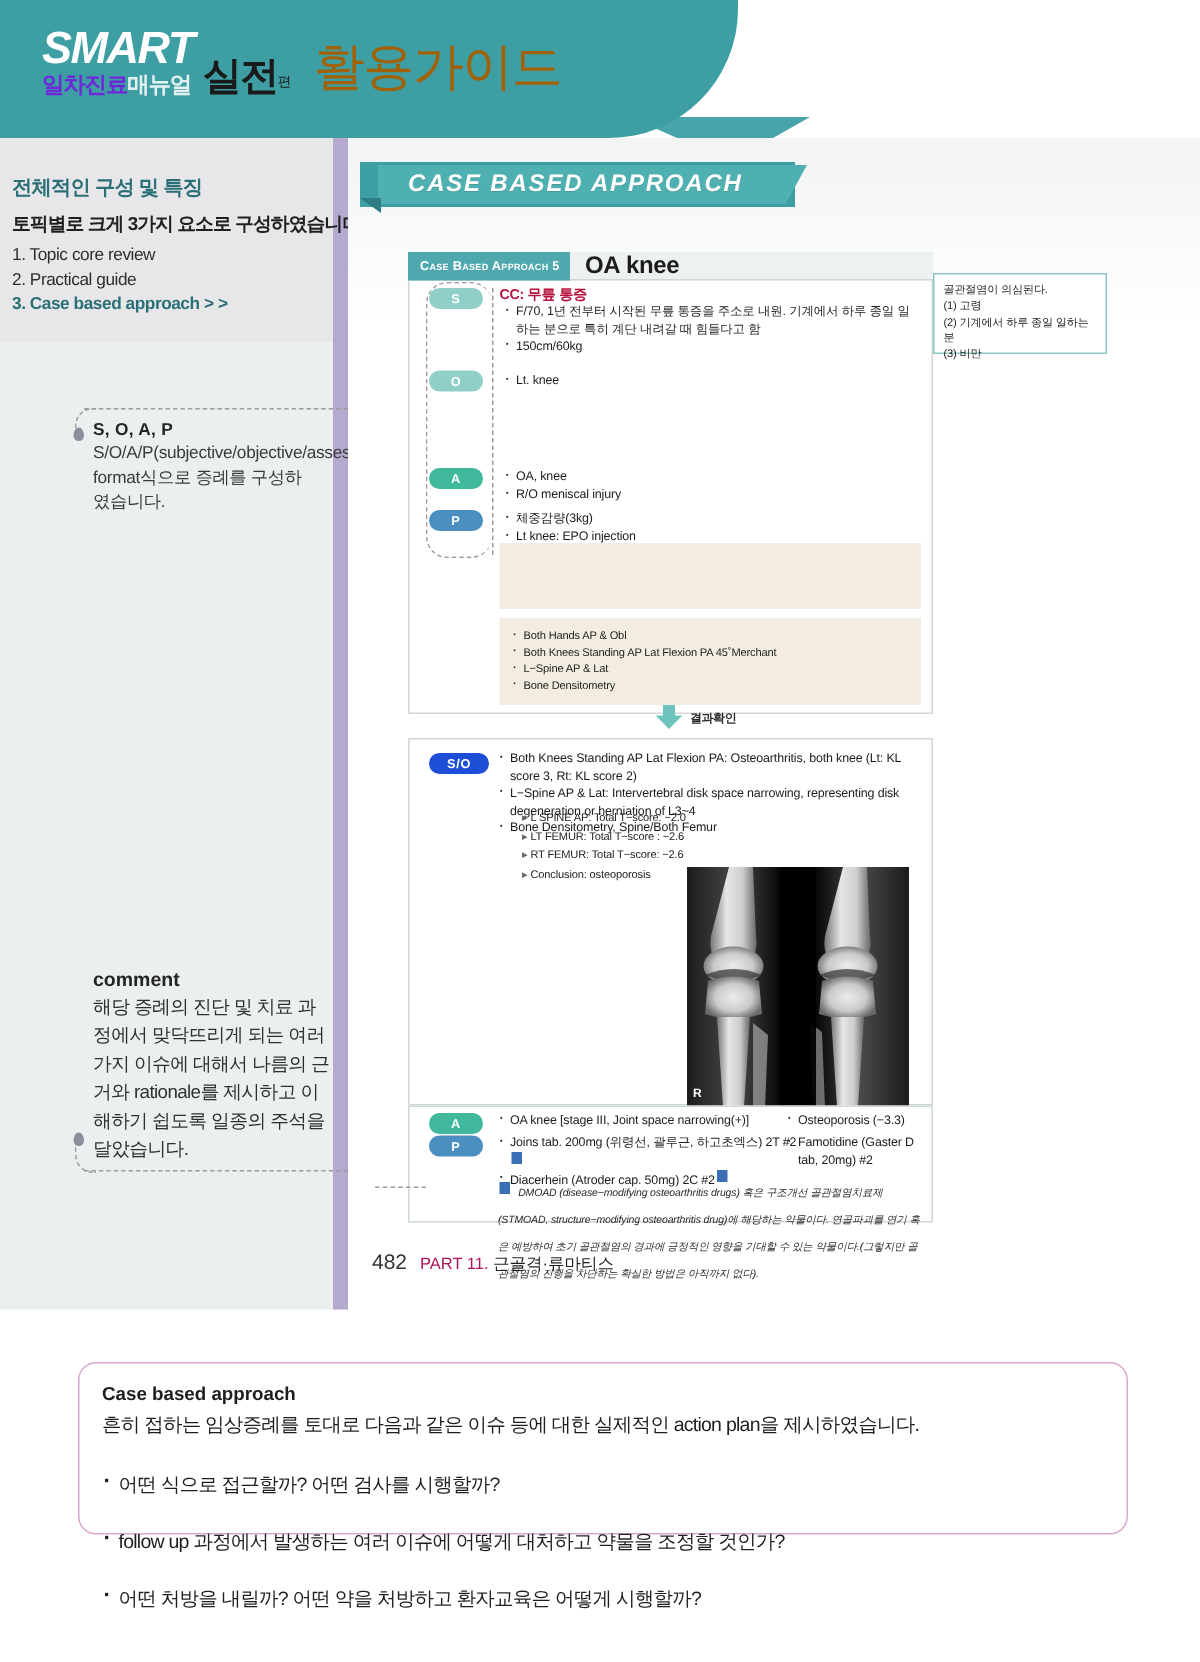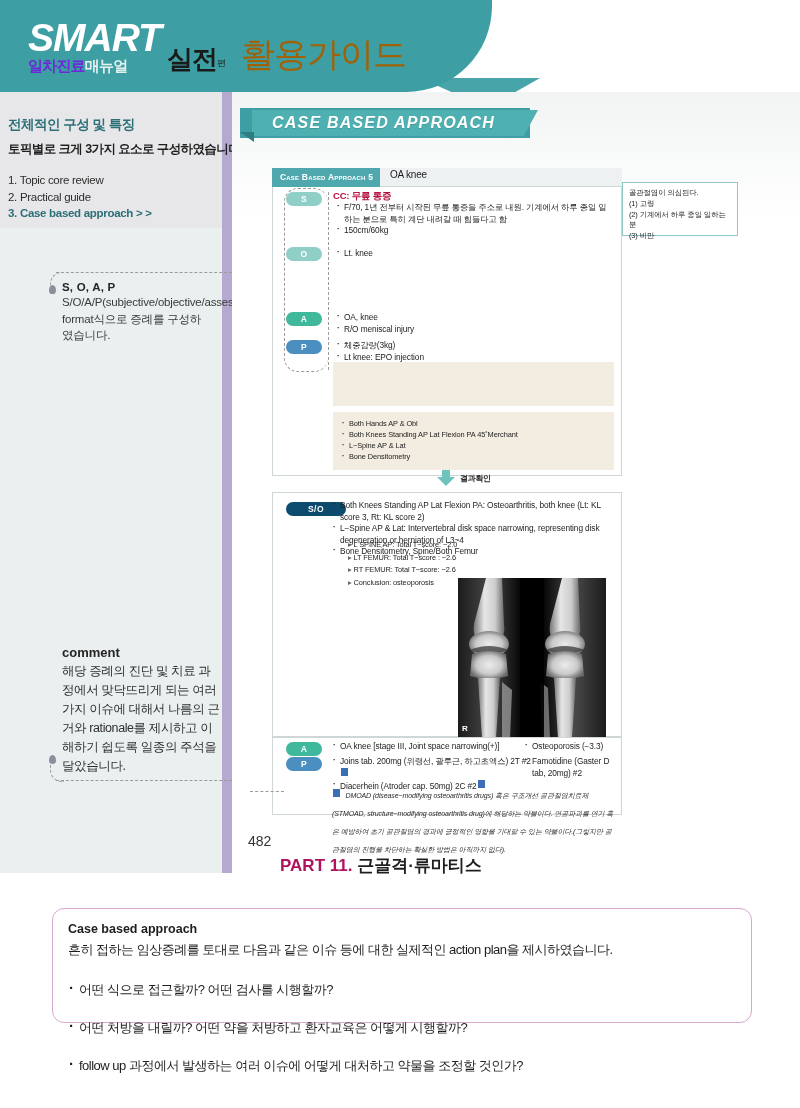--- a/index.html
+++ b/index.html
@@ -17,21 +17,21 @@
     background: #3d9fa3;
     border-bottom-right-radius: 86px;
   }
   .header-inner {
     position: absolute; left: 28px; top: 18px;
     display: flex; align-items: flex-end;
   }
   .logo-block { display:flex; flex-direction: column; align-items:flex-start; }
   .logo-smart {
     color: #ffffff; font-weight: 800; font-style: italic;
-    font-size: 39px; letter-spacing: -1px; line-height: 1;
+    font-size: 30px; letter-spacing: -1px; line-height: 1;
     font-family: "Liberation Sans", sans-serif;
   }
   .logo-sub {
     font-size: 15px; font-weight: 800; line-height: 1.05; margin-top: 1px;
     letter-spacing: -0.8px;
   }
   .logo-sub .dark { color: #6d28d9; }
   .logo-sub .light { color: #e2f0f0; }
   .logo-jeon {
     color: #1a1a1a; font-weight: 800; font-size: 26px;
@@ -54,21 +54,21 @@
     background:#e7e7ea;
   }
   .side-title {
     position:absolute; left:8px; top:116px; font-size:13.5px; font-weight:800;
     color:#2b6f77; letter-spacing:-0.5px;
   }
   .side-lead {
     position:absolute; left:8px; top:141px; font-size:12.5px; font-weight:700;
     color:#1f1f1f; letter-spacing:-0.6px;
   }
-  .side-list { position:absolute; left:8px; top:172px; font-size:11.5px; color:#2e2e2e; line-height:16.5px; letter-spacing:-0.3px;}
+  .side-list { position:absolute; left:8px; top:162px; font-size:11.5px; color:#2e2e2e; line-height:16.5px; letter-spacing:-0.3px;}
   .side-list li { list-style:none; }
   .side-list li.active { color:#2b6f77; font-weight:800; }
 
   .side-bottom {
     position:absolute; left:0; top:228px; width:232px; height:645px;
     background:#eaeff0;
   }
   .side-strip {
     position:absolute; left:222px; top:92px; width:10px; height:781px;
     background:#b6a9d0;
@@ -135,39 +135,39 @@
     position:absolute; left:272px; top:168px; width:350px; height:308px;
     background:#ffffff; border:1px solid #cfd6d8;
   }
   .case-tab {
     position:absolute; left:272px; top:168px; width:108px; height:19px;
     background:#4fa8ae; color:#fff; font-size:8.5px; font-weight:700;
     letter-spacing:0.2px; padding:4px 0 0 8px;
     font-variant: small-caps;
   }
   .case-tabtitle {
-    position:absolute; left:390px; top:169px; font-size:10px; font-weight:400;
+    position:absolute; left:390px; top:169px; font-size:16px; font-weight:700;
     color:#1c1c1c; letter-spacing:-0.2px;
   }
   .case-tabbar {
     position:absolute; left:272px; top:168px; width:350px; height:19px;
     background:#edf1f2; border-bottom:1px solid #cfd6d8;
     z-index:0;
   }
 
   .sop-badge {
     position:absolute; width:36px; height:14px; border-radius:7px;
     color:#ffffff; font-size:8.5px; font-weight:700; text-align:center;
     line-height:14px; letter-spacing:.5px;
   }
   .b-s { background:#8fcfc8; }
   .b-o { background:#8fcfc8; }
   .b-a { background:#3fb89b; }
   .b-p { background:#4a8fc0; }
-  .b-so { background:#0c4a6e; width:60px; }
+  .b-so { background:#1d4ed8; width:40px; }
 
   .case-dashbox {
     position:absolute; left:284px; top:188px; width:44px; height:184px;
     border:1px dashed #9b9b9b; border-radius:14px; border-right:none;
   }
   .case-dash-v {
     position:absolute; left:328px; top:192px; width:1px; height:178px;
     border-left:1px dashed #9b9b9b;
   }
 
@@ -237,21 +237,21 @@
   }
   .ap-dash {
     position:absolute; left:250px; top:791px; width:34px; height:1px;
     border-top:1px dashed #9b9b9b;
   }
 
   .footer-num {
     position:absolute; left:248px; top:833px; font-size:14px; color:#333; font-weight:400;
   }
   .footer-part {
-    position:absolute; left:280px; top:835px; font-size:17px; font-weight:700; color:#b0135c;margin-top:19px;
+    position:absolute; left:280px; top:835px; font-size:11px; font-weight:400; color:#b0135c;
   }
   .footer-part span.k { color:#1e1e1e; }
 
   
   .pink-box {
     position:absolute; left:52px; top:908px; width:700px; height:115px;
     border:1px solid #d9a8d0; border-radius:12px; background:#ffffff;
   }
   .pink-title {
     position:absolute; left:68px; top:922px; font-size:12.5px; font-weight:800; color:#1e1e1e;
@@ -464,17 +464,17 @@
   <div class="footer-part">
     <span>PART 11.</span>
     <span class="k">근골격·류마티스</span>
   </div>
 
   <div class="pink-box"></div>
   <div class="pink-title">Case based approach</div>
   <div class="pink-lead">흔히 접하는 임상증례를 토대로 다음과 같은 이슈 등에 대한 실제적인 action plan을 제시하였습니다.</div>
   <ul class="pink-list">
     <li>어떤 식으로 접근할까? 어떤 검사를 시행할까?</li>
+    <li>follow up 과정에서 발생하는 여러 이슈에 어떻게 대처하고 약물을 조정할 것인가?</li>
     <li>어떤 처방을 내릴까? 어떤 약을 처방하고 환자교육은 어떻게 시행할까?</li>
-    <li>follow up 과정에서 발생하는 여러 이슈에 어떻게 대처하고 약물을 조정할 것인가?</li>
   </ul>
 
 </div>
 
 </body></html>

